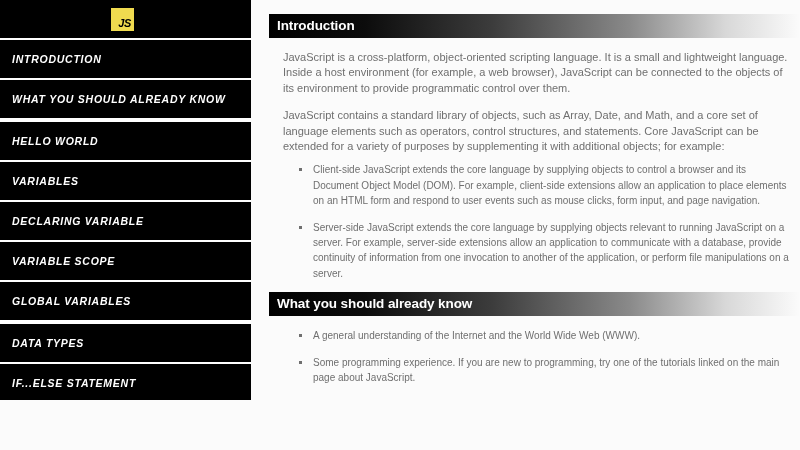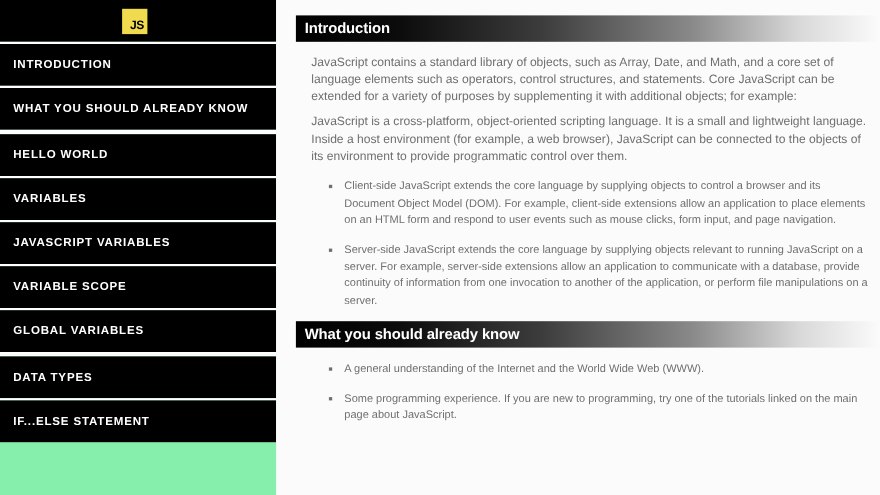--- a/index.html
+++ b/index.html
@@ -21,25 +21,26 @@
     width: 800px;
     height: 450px;
     display: flex;
     align-items: flex-start;
   }
 
   
   #sidebar {
     width: 251px;
     min-width: 251px;
-    height: 450px;
-    background: #86efac;
+    height: 400px;
+    background: #f9a8d4;
     display: flex;
     flex-direction: column;
     overflow: hidden;
+    font-style: italic;
   }
 
   .brand {
     background: #000000;
     height: 38px;
     min-height: 38px;
     display: flex;
     align-items: center;
     justify-content: center;
     padding-right: 6px;
@@ -162,40 +163,40 @@
         <div class="nav-sep"></div>
         <div class="nav-item">INTRODUCTION</div>
         <div class="nav-sep"></div>
         <div class="nav-item">WHAT YOU SHOULD ALREADY KNOW</div>
         <div class="nav-sep"></div>
         <div class="nav-sep"></div>
         <div class="nav-item">HELLO WORLD</div>
         <div class="nav-sep"></div>
         <div class="nav-item">VARIABLES</div>
         <div class="nav-sep"></div>
-        <div class="nav-item">JAVASCRIPT VARIABLES</div>
+        <div class="nav-item">DECLARING VARIABLE</div>
         <div class="nav-sep"></div>
         <div class="nav-item">VARIABLE SCOPE</div>
         <div class="nav-sep"></div>
         <div class="nav-item">GLOBAL VARIABLES</div>
         <div class="nav-sep"></div>
         <div class="nav-sep"></div>
         <div class="nav-item">DATA TYPES</div>
         <div class="nav-sep"></div>
         <div class="nav-item">IF...ELSE STATEMENT</div>
       </div>
 
   </nav>
 
   <main id="main">
     <div id="sections">
         <section>
           <div class="section-heading">Introduction</div>
+          <p class="para">JavaScript is a cross-platform, object-oriented scripting language. It is a small and lightweight language. Inside a host environment (for example, a web browser), JavaScript can be connected to the objects of its environment to provide programmatic control over them.</p>
           <p class="para tight">JavaScript contains a standard library of objects, such as Array, Date, and Math, and a core set of language elements such as operators, control structures, and statements. Core JavaScript can be extended for a variety of purposes by supplementing it with additional objects; for example:</p>
-          <p class="para">JavaScript is a cross-platform, object-oriented scripting language. It is a small and lightweight language. Inside a host environment (for example, a web browser), JavaScript can be connected to the objects of its environment to provide programmatic control over them.</p>
           <ul class="bullets">
             <li>Client-side JavaScript extends the core language by supplying objects to control a browser and its Document Object Model (DOM). For example, client-side extensions allow an application to place elements on an HTML form and respond to user events such as mouse clicks, form input, and page navigation.</li>
             <li>Server-side JavaScript extends the core language by supplying objects relevant to running JavaScript on a server. For example, server-side extensions allow an application to communicate with a database, provide continuity of information from one invocation to another of the application, or perform file manipulations on a server.</li>
           </ul>
         </section>
         <section class="sec-2">
           <div class="section-heading">What you should already know</div>
           <ul class="bullets tight-li">
             <li>A general understanding of the Internet and the World Wide Web (WWW).</li>
             <li>Some programming experience. If you are new to programming, try one of the tutorials linked on the main page about JavaScript.</li>

